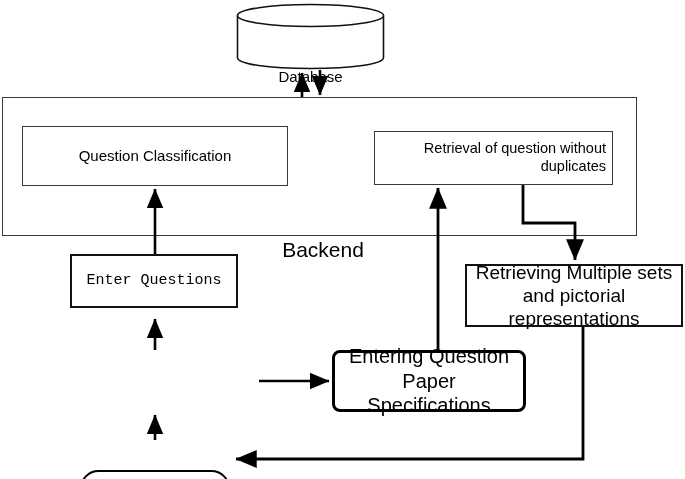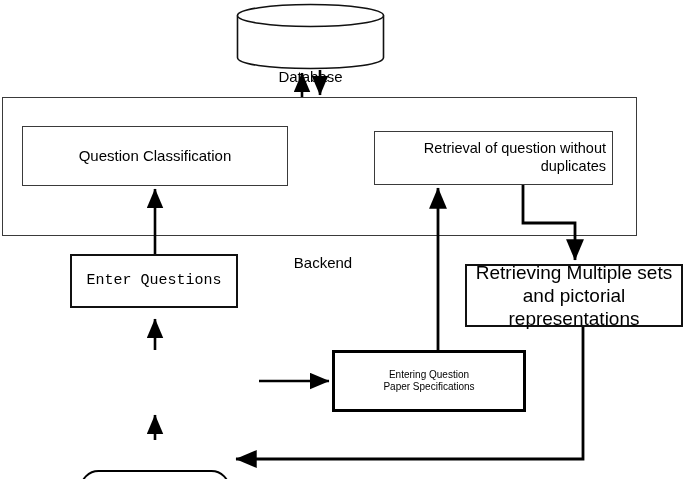--- a/index.html
+++ b/index.html
@@ -45,24 +45,23 @@
     border: 1px solid #3a3a3a;
     background: transparent;
     box-sizing: border-box;
     z-index: 1;
   }
   #backend-caption {
     position: absolute;
     left: 268px; top: 238px;
     width: 110px;
     text-align: center;
-    font-size: 15px;
+    font-size: 21px;
     color: #000;
     z-index: 4;
-    margin-top: 16px;
   }
 
   
   #db-cylinder {
     position: absolute;
     left: 236px; top: 3px;
     width: 149px; height: 67px;
     z-index: 3;
   }
   #db-cylinder svg { display: block; }
@@ -129,21 +128,21 @@
 
   <div class="node bw-med" style="left:70px; top:254px; width:168px; height:54px; font-size:15px;font-family:Liberation Mono, monospace;">
     <span class="node-label">Enter Questions</span>
   </div>
 
   <div class="node bw-med" style="left:465px; top:264px; width:218px; height:63px; font-size:19px;">
     <span class="node-label">Retrieving Multiple sets and pictorial representations</span>
   </div>
 
 
-  <div class="node bw-thick" style="left:332px; top:350px; width:194px; height:62px; font-size:10px;">
+  <div class="node bw-thick" style="left:332px; top:350px; width:194px; height:62px; font-size:20px;border-radius:8px;">
     <span class="node-label">Entering Question
 Paper Specifications</span>
   </div>
 
   <div id="node-user">
     <span class="node-label">User</span>
   </div>
 
   <svg id="edges" viewBox="0 0 685 479" xmlns="http://www.w3.org/2000/svg">
     <defs>

